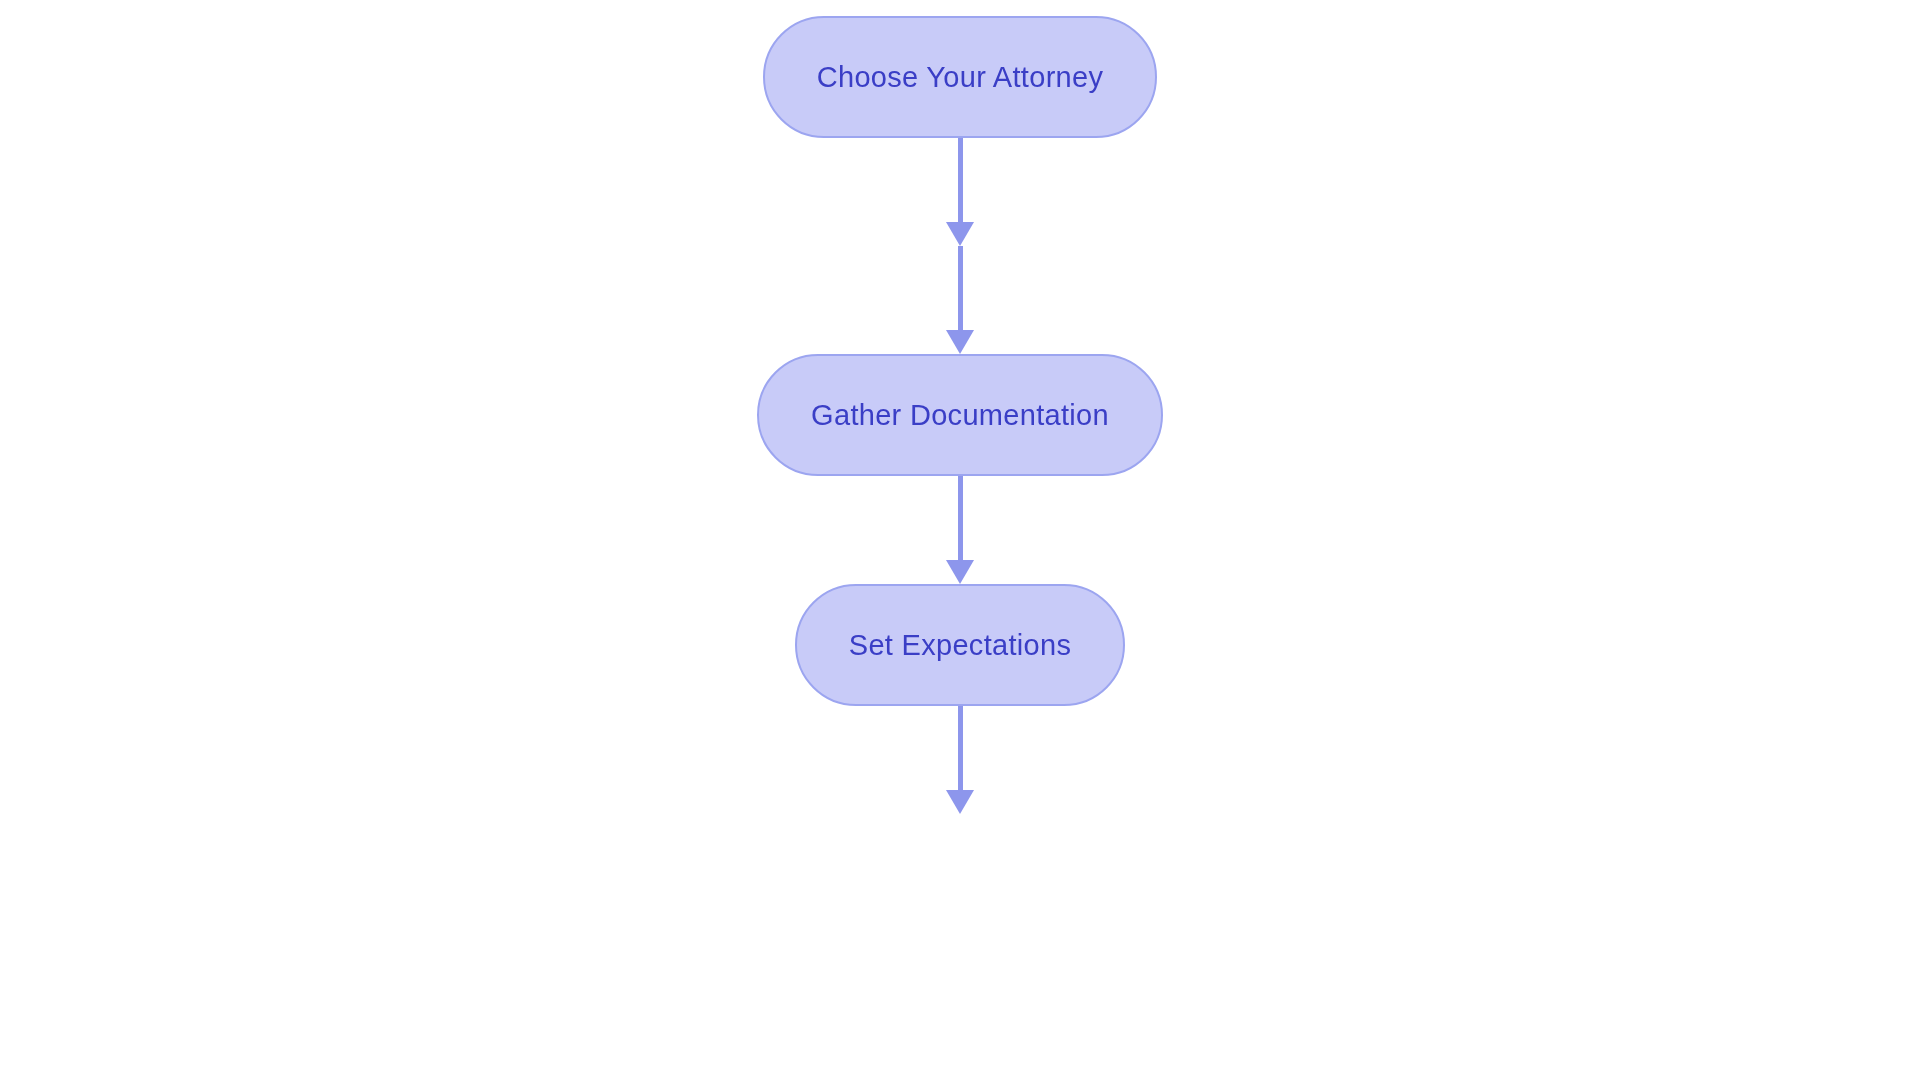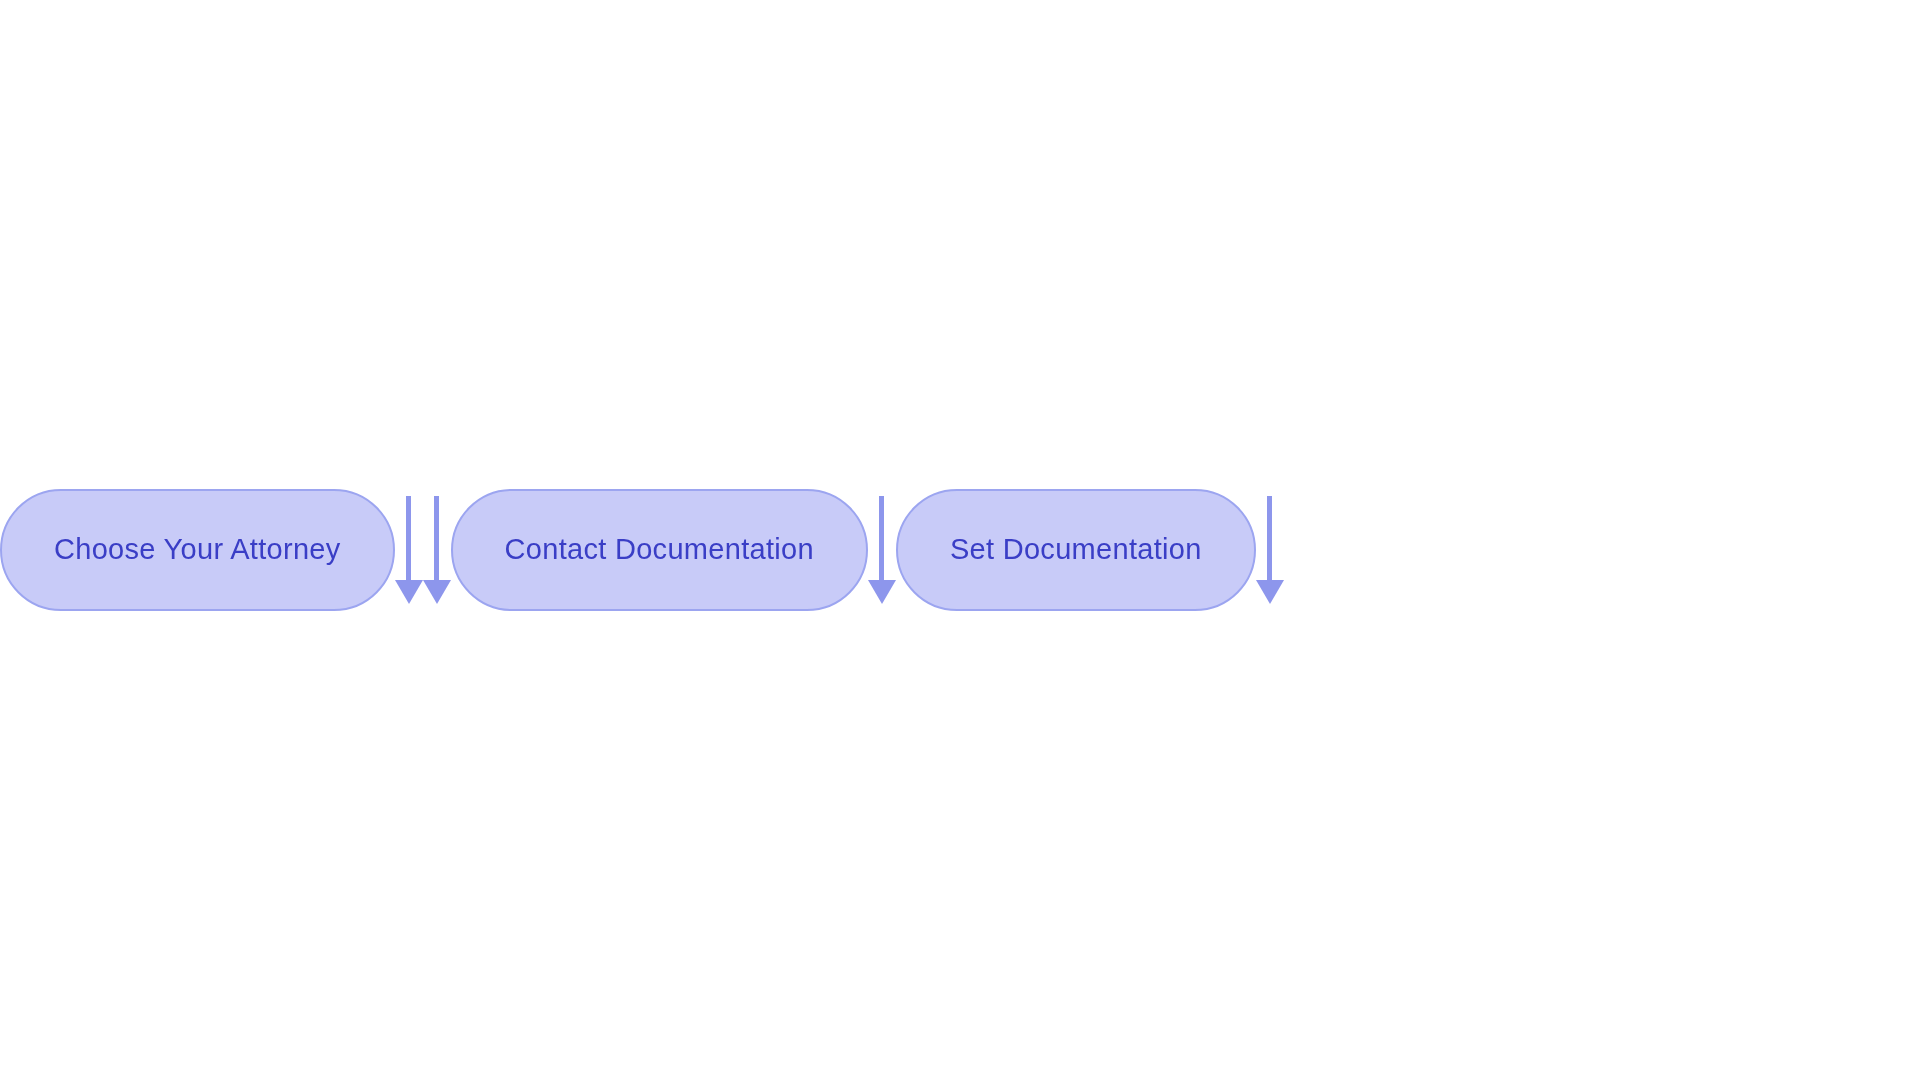--- a/index.html
+++ b/index.html
@@ -9,21 +9,21 @@
     background: var(--background, #ffffff);
     font-family: "Liberation Sans", sans-serif;
     overflow: hidden;
   }
   .canvas {
     position: relative;
     width: 100%;
     height: 100%;
     box-sizing: border-box;
     display: flex;
-    flex-direction: row;
+    flex-direction: column;
     align-items: center;
     padding-top: 16px;
   }
   .node {
     flex: none;
     height: 122px;
     border-radius: 61px;
     background: var(--node-fill, #c8cbf8);
     border: 2px solid var(--node-border, #9ca5f0);
     display: flex;
@@ -73,30 +73,30 @@
     <div class="arrow-head"></div>
   </div>
 
 
   <div class="arrow">
     <div class="arrow-line"></div>
     <div class="arrow-head"></div>
   </div>
 
   <div class="node">
-    <span class="node-label">Contact Documentation</span>
+    <span class="node-label">Gather Documentation</span>
   </div>
 
   <div class="arrow">
     <div class="arrow-line"></div>
     <div class="arrow-head"></div>
   </div>
 
   <div class="node">
-    <span class="node-label">Set Documentation</span>
+    <span class="node-label">Set Expectations</span>
   </div>
 
   <div class="arrow">
     <div class="arrow-line"></div>
     <div class="arrow-head"></div>
   </div>
 
 
 </div>
 

